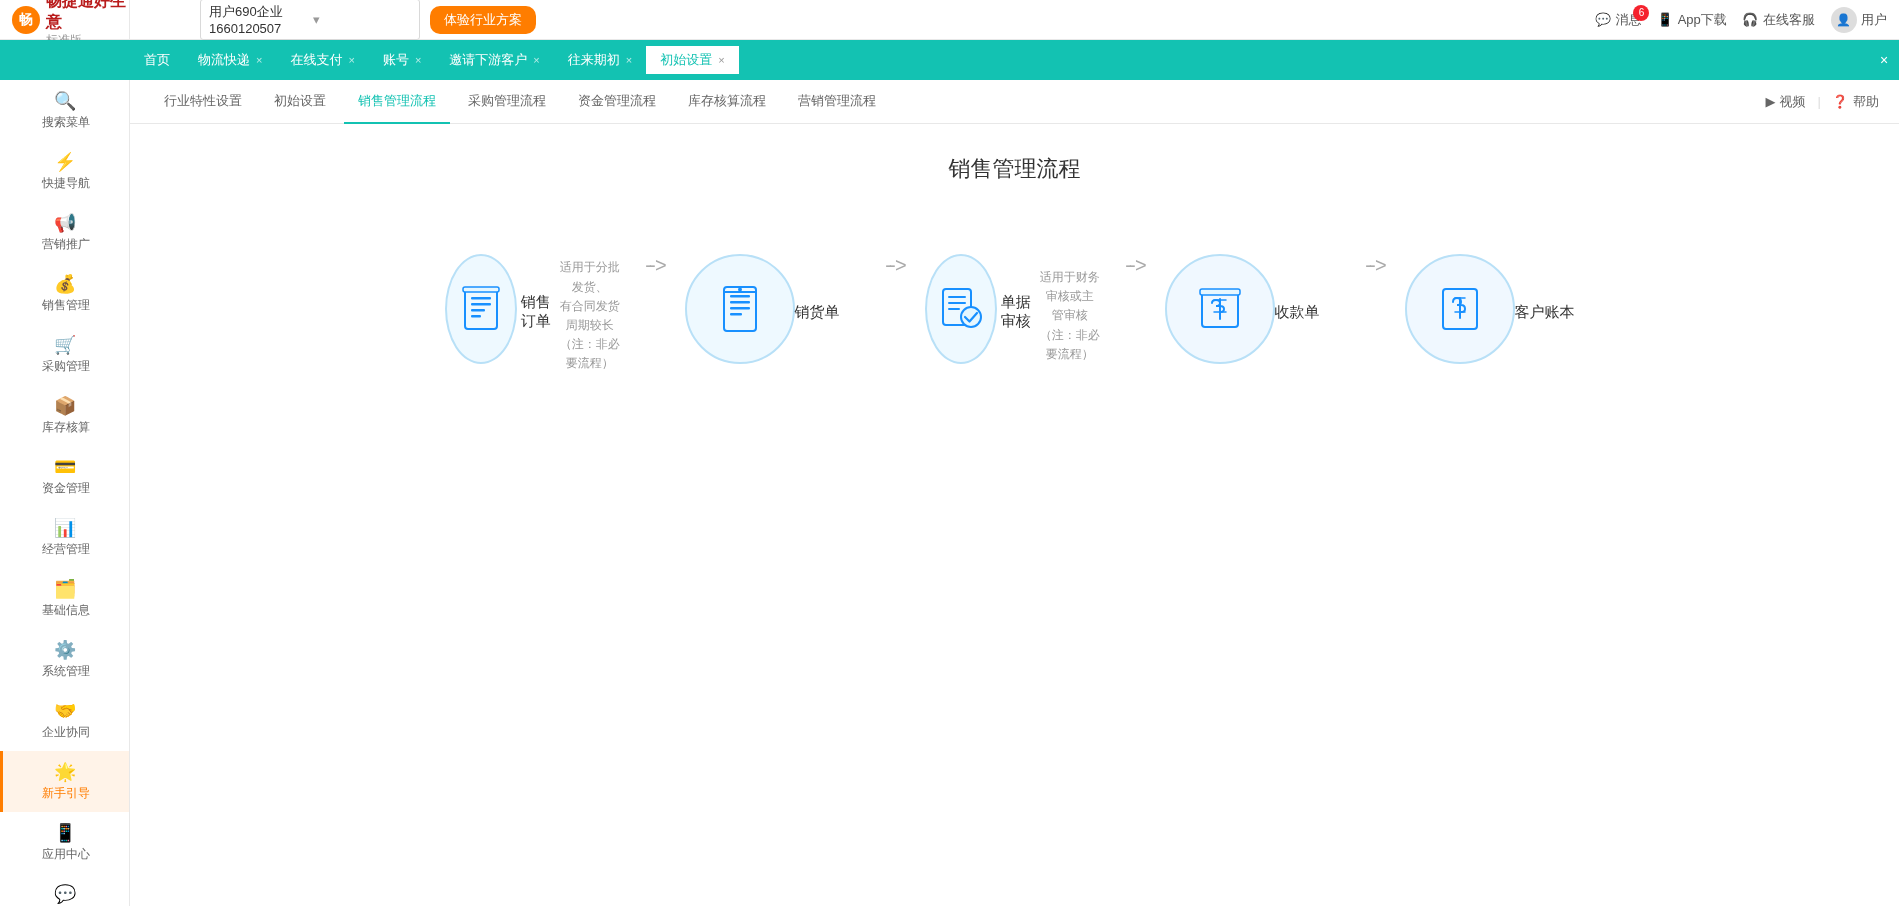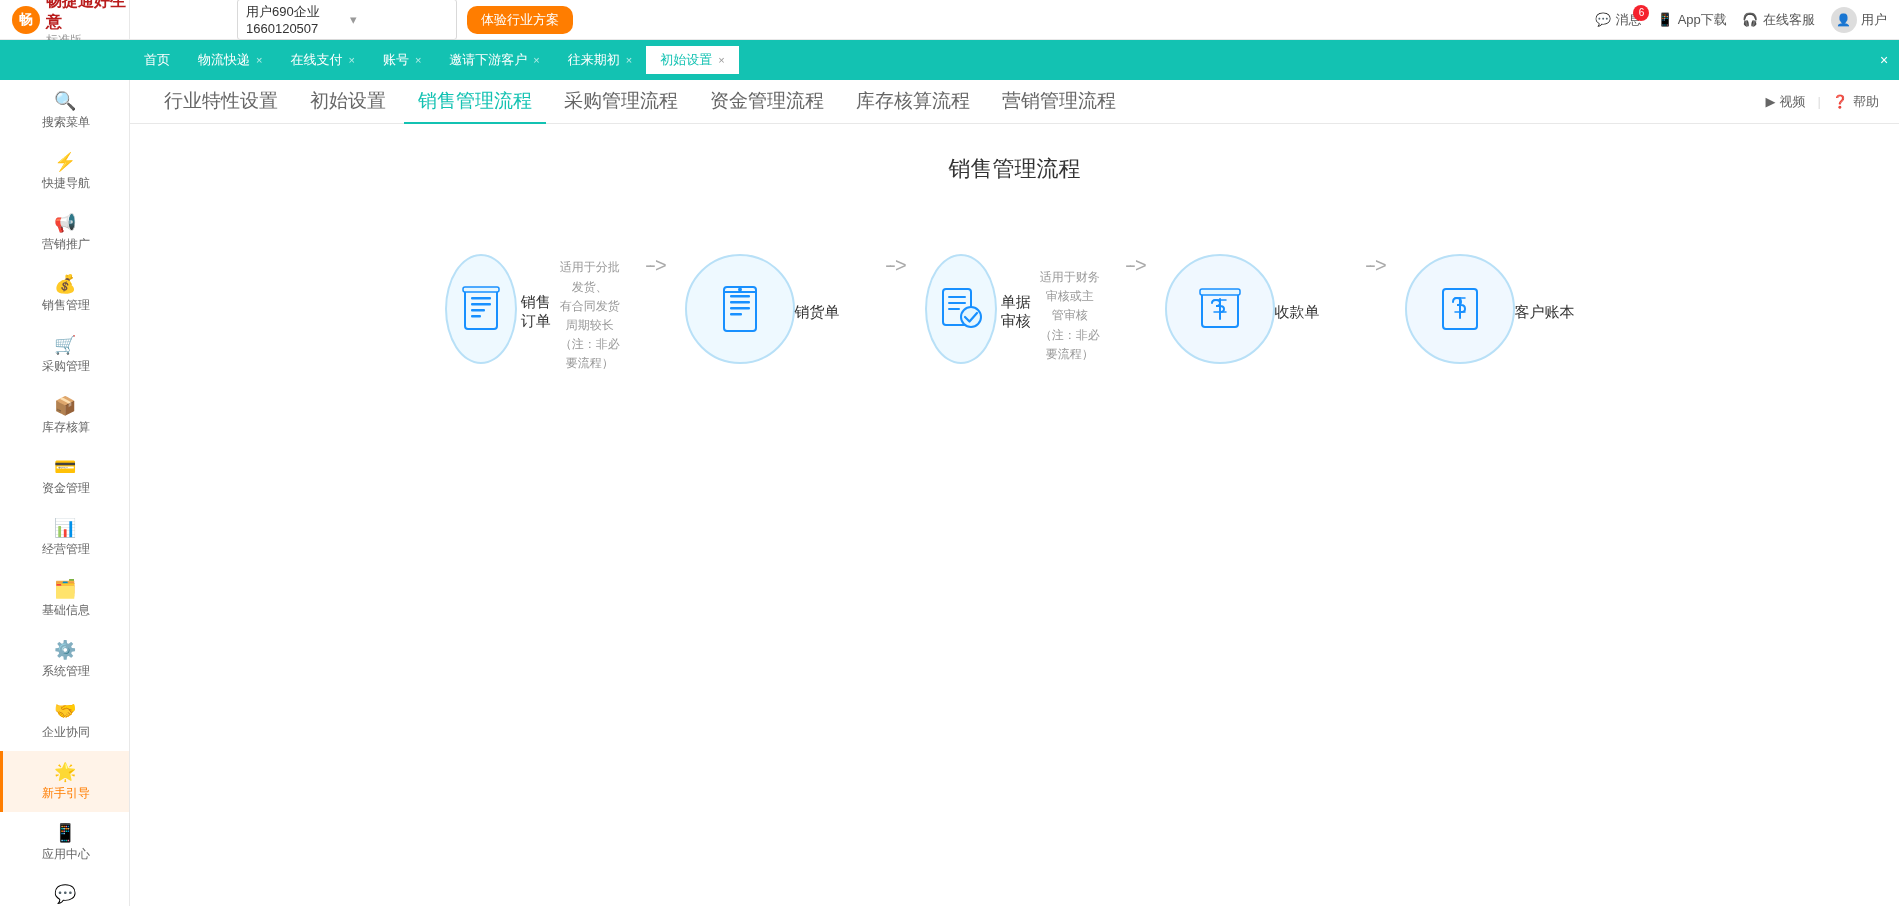--- a/index.html
+++ b/index.html
@@ -21,21 +21,21 @@
     }
     .user-select {
       display: flex;
       align-items: center;
       border: 1px solid #d9d9d9;
       border-radius: 3px;
       padding: 3px 8px;
       font-size: 13px;
       color: #333;
       cursor: pointer;
-      margin-left: 107px;
+      margin-left: 70px;
       min-width: 220px;
       background: #fff;
     }
     .user-select span { flex: 1; }
     .user-select .chevron { color: #999; margin-left: 6px; }
     .trial-btn {
       background: #ff7d00;
       color: #fff;
       border: none;
       border-radius: 10px;
@@ -221,21 +221,21 @@
     .sub-tabs-left {
       display: flex;
       align-items: center;
       height: 100%;
     }
     .sub-tab {
       height: 44px;
       padding: 0 14px;
       display: flex;
       align-items: center;
-      font-size: 19px;
+      font-size: 13px;
       color: #666;
       cursor: pointer;
       border-bottom: 2px solid transparent;
       margin-right: 4px;
     }
     .sub-tab.active {
       color: #13c2b2;
       border-bottom-color: #13c2b2;
       font-weight: 500;
     }

